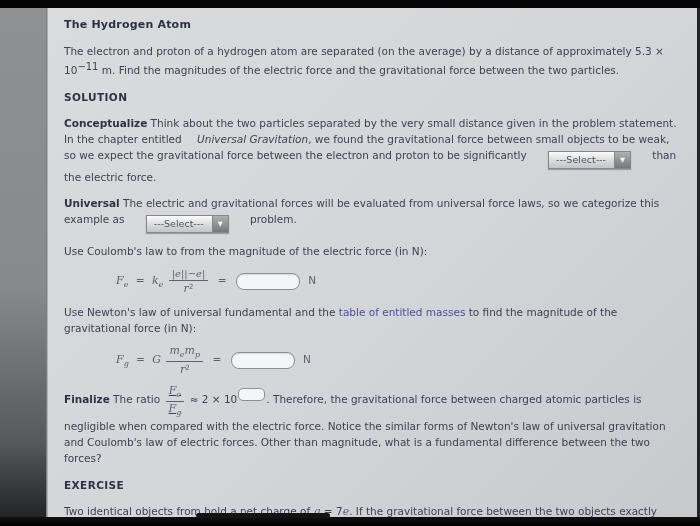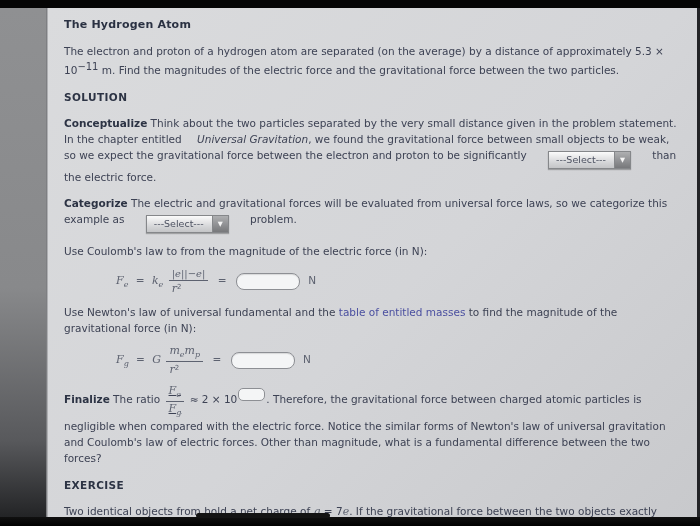--- a/index.html
+++ b/index.html
@@ -44,21 +44,21 @@
   .wa-select-btn{
     width:15px;display:flex;align-items:center;justify-content:center;
     background:linear-gradient(180deg,#aeafb1,#77787b);border-left:1px solid #85878a;
     color:#f4f4f4;font-size:6.5px;
   }
   
   .equation{margin:9px 0 0 52px;color:#5d6270;}
   .math{font-family:"DejaVu Serif","Liberation Serif",serif;font-style:italic;font-size:11px;color:#5d6270;}
   .msub{font-family:"DejaVu Serif","Liberation Serif",serif;font-style:italic;font-size:8px;vertical-align:-3px;color:#5d6270;}
   .mop{font-size:10.5px;margin:0 4px;color:#5d6270;}
-  .frac{display:inline-block;vertical-align:middle;margin:0 2px;}
+  .frac{display:inline-block;vertical-align:middle;text-align:center;margin:0 2px;}
   .frac .num{display:block;font-size:10px;padding:0 3px 1px 3px;line-height:11px;}
   .frac .den{display:block;font-size:10px;border-top:1px solid #5d6270;padding:1px 3px 0 3px;line-height:11px;}
   .frac .den sup, .frac .num sup{font-size:7px;vertical-align:3px;font-style:normal;}
   .frac-small{vertical-align:-9px;}
   .frac-small .num,.frac-small .den{font-size:9.5px;line-height:11px;text-decoration:underline;}
   .answer-box{
     width:52px;height:15px;border:1px solid #8d8f94;border-radius:8px;
     background:#f4f5f6;box-shadow:inset 0 1px 1px rgba(0,0,0,.12);
     vertical-align:middle;margin:0 2px;outline:none;padding:0 5px;font-size:10px;color:#3d4254;
   }
@@ -81,21 +81,21 @@
 
   <p class="para"><span>The electron and proton of a hydrogen atom are separated (on the average) by a distance of approximately 5.3 × 10</span><sup class="exp">−11</sup><span> m. Find the magnitudes of the electric force and the gravitational force between the two particles.</span></p>
 
   <div class="section-heading">SOLUTION</div>
 
   <p class="para"><span class="bold-label">Conceptualize</span><span> Think about the two particles separated by the very small distance given in the problem statement. In the chapter entitled </span><span class="italic">Universal Gravitation</span><span>, we found the gravitational force between small objects to be weak, so we expect the gravitational force between the electron and proton to be significantly </span><span class="wa-select">
         <span class="wa-select-label">---Select---</span>
         <span class="wa-select-btn">▼</span>
       </span><span> than the electric force.</span></p>
 
-  <p class="para"><span class="bold-label">Categorize</span><span> The electric and gravitational forces will be evaluated from universal force laws, so we categorize this example as </span><span class="wa-select">
+  <p class="para"><span class="bold-label">Universal</span><span> The electric and gravitational forces will be evaluated from universal force laws, so we categorize this example as </span><span class="wa-select">
         <span class="wa-select-label">---Select---</span>
         <span class="wa-select-btn">▼</span>
       </span><span> problem.</span></p>
 
   <p class="para">Use Coulomb's law to from the magnitude of the electric force (in N):</p>
 
   <div class="equation">
     <span class="math">F</span><span class="msub">e</span>
     <span class="mop">=</span>
     <span class="math">k</span><span class="msub">e</span>

